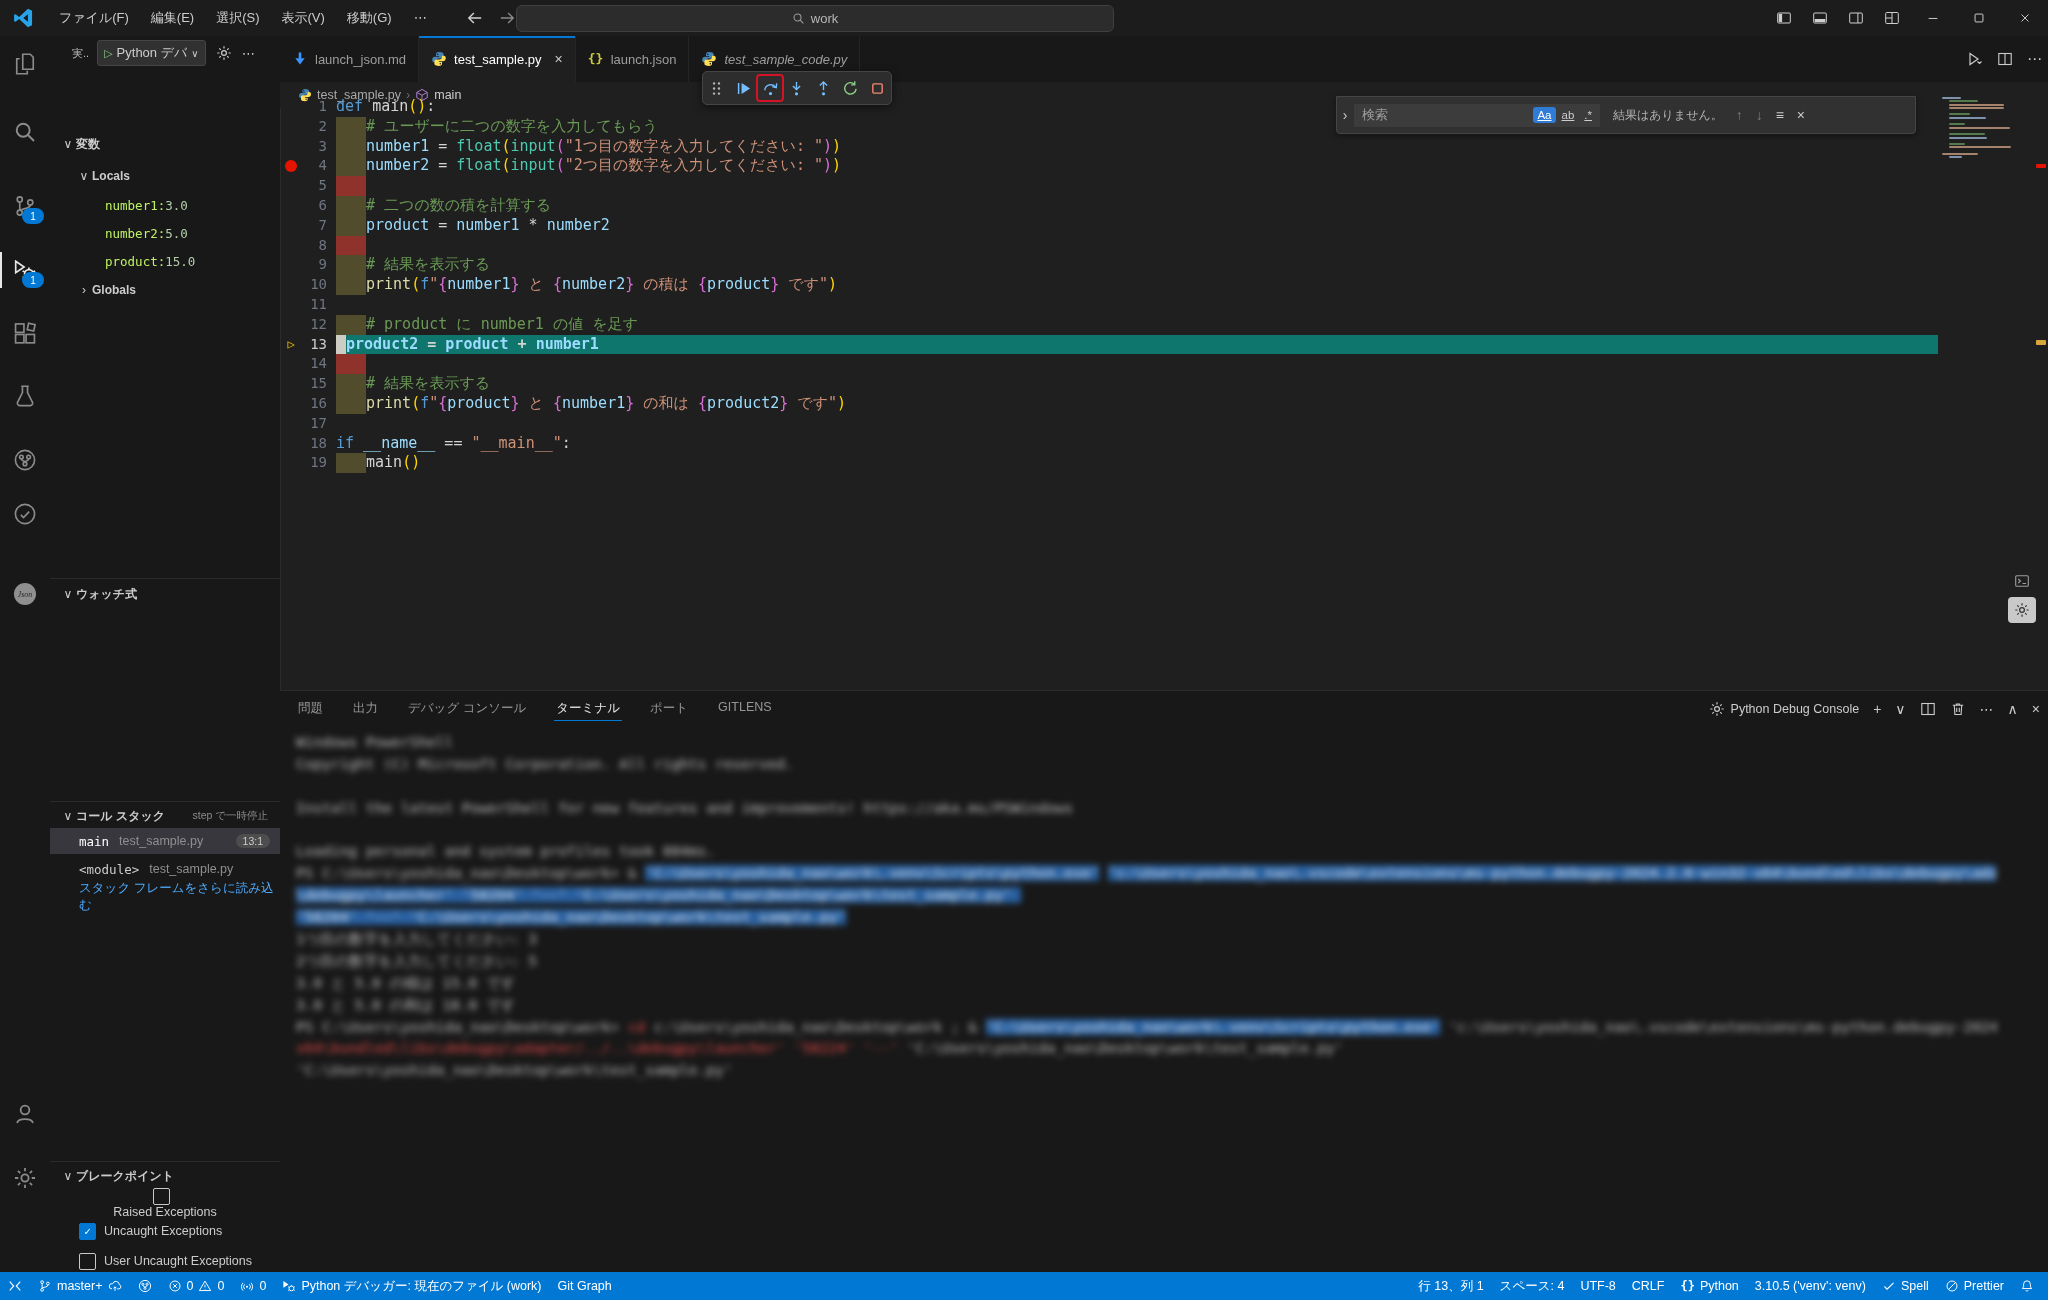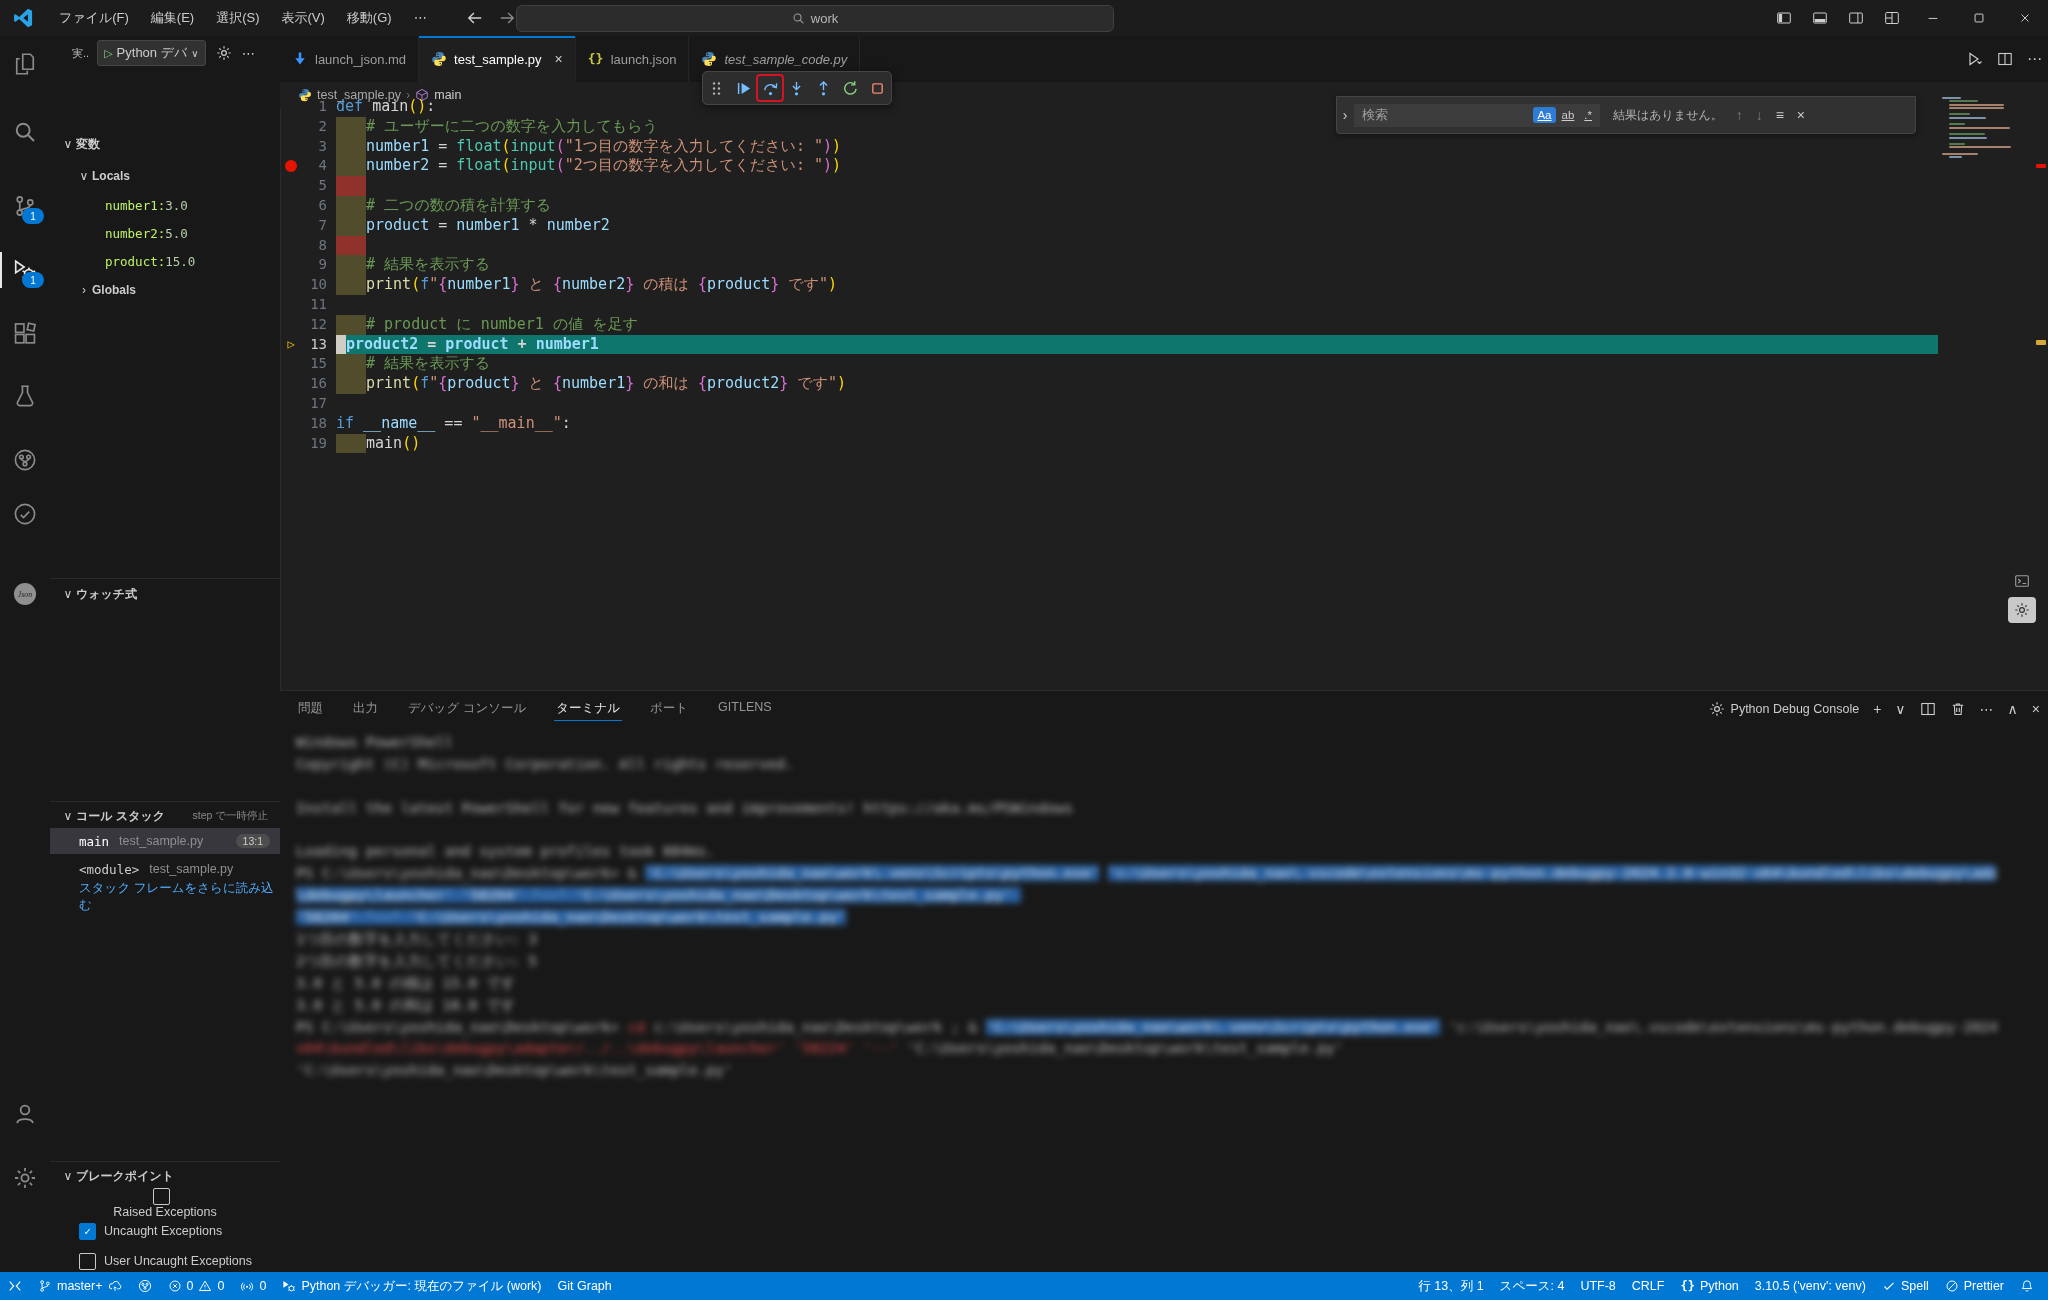--- a/index.html
+++ b/index.html
@@ -581,20 +581,21 @@
       <div class="cl"><div class="glyph"><span class="bpdot"></span></div><div class="lnum">4</div><div class="lbody"><span class="gut olive"></span><span class="tk-var">number2</span><span class="tk-op"> = </span><span class="tk-bi">float</span><span class="tk-p1">(</span><span class="tk-bi">input</span><span class="tk-p2">(</span><span class="tk-str">"2つ目の数字を入力してください: "</span><span class="tk-p2">)</span><span class="tk-p1">)</span></div></div>
       <div class="cl"><div class="glyph"></div><div class="lnum">5</div><div class="lbody"><span class="gut red"></span></div></div>
       <div class="cl"><div class="glyph"></div><div class="lnum">6</div><div class="lbody"><span class="gut olive"></span><span class="tk-com"># 二つの数の積を計算する</span></div></div>
       <div class="cl"><div class="glyph"></div><div class="lnum">7</div><div class="lbody"><span class="gut olive"></span><span class="tk-var">product</span><span class="tk-op"> = </span><span class="tk-var">number1</span><span class="tk-op"> * </span><span class="tk-var">number2</span></div></div>
       <div class="cl"><div class="glyph"></div><div class="lnum">8</div><div class="lbody"><span class="gut red"></span></div></div>
       <div class="cl"><div class="glyph"></div><div class="lnum">9</div><div class="lbody"><span class="gut olive"></span><span class="tk-com"># 結果を表示する</span></div></div>
       <div class="cl"><div class="glyph"></div><div class="lnum">10</div><div class="lbody"><span class="gut olive"></span><span class="tk-fn">print</span><span class="tk-p1">(</span><span class="tk-kw">f</span><span class="tk-str">"</span><span class="tk-br">{</span><span class="tk-var">number1</span><span class="tk-br">}</span><span class="tk-str"> と </span><span class="tk-br">{</span><span class="tk-var">number2</span><span class="tk-br">}</span><span class="tk-str"> の積は </span><span class="tk-br">{</span><span class="tk-var">product</span><span class="tk-br">}</span><span class="tk-str"> です"</span><span class="tk-p1">)</span></div></div>
       <div class="cl"><div class="glyph"></div><div class="lnum">11</div><div class="lbody"></div></div>
       <div class="cl"><div class="glyph"></div><div class="lnum">12</div><div class="lbody"><span class="gut olive"></span><span class="tk-com"># product に number1 の値 を足す</span></div></div>
       <div class="cl cur"><div class="glyph"><span class="curarrow">▷</span></div><div class="lnum">13</div><div class="lbody"><span class="gut light"></span><span class="tk-var">product2</span><span class="tk-op"> = </span><span class="tk-var">product</span><span class="tk-op"> + </span><span class="tk-var">number1</span></div></div>
+      <div class="cl"><div class="glyph"></div><div class="lnum">14</div><div class="lbody"><span class="gut red"></span></div></div>
       <div class="cl"><div class="glyph"></div><div class="lnum">15</div><div class="lbody"><span class="gut olive"></span><span class="tk-com"># 結果を表示する</span></div></div>
       <div class="cl"><div class="glyph"></div><div class="lnum">16</div><div class="lbody"><span class="gut olive"></span><span class="tk-fn">print</span><span class="tk-p1">(</span><span class="tk-kw">f</span><span class="tk-str">"</span><span class="tk-br">{</span><span class="tk-var">product</span><span class="tk-br">}</span><span class="tk-str"> と </span><span class="tk-br">{</span><span class="tk-var">number1</span><span class="tk-br">}</span><span class="tk-str"> の和は </span><span class="tk-br">{</span><span class="tk-var">product2</span><span class="tk-br">}</span><span class="tk-str"> です"</span><span class="tk-p1">)</span></div></div>
       <div class="cl"><div class="glyph"></div><div class="lnum">17</div><div class="lbody"></div></div>
       <div class="cl"><div class="glyph"></div><div class="lnum">18</div><div class="lbody"><span class="tk-kw">if </span><span class="tk-var">__name__</span><span class="tk-op"> == </span><span class="tk-str">"__main__"</span><span class="tk-txt">:</span></div></div>
       <div class="cl"><div class="glyph"></div><div class="lnum">19</div><div class="lbody"><span class="gut olive"></span><span class="tk-txt">main</span><span class="tk-p1">(</span><span class="tk-p1">)</span></div></div>
     </div>
 
   <div class="findw">
     <span class="collapse">›</span>
     <div class="find-input">

